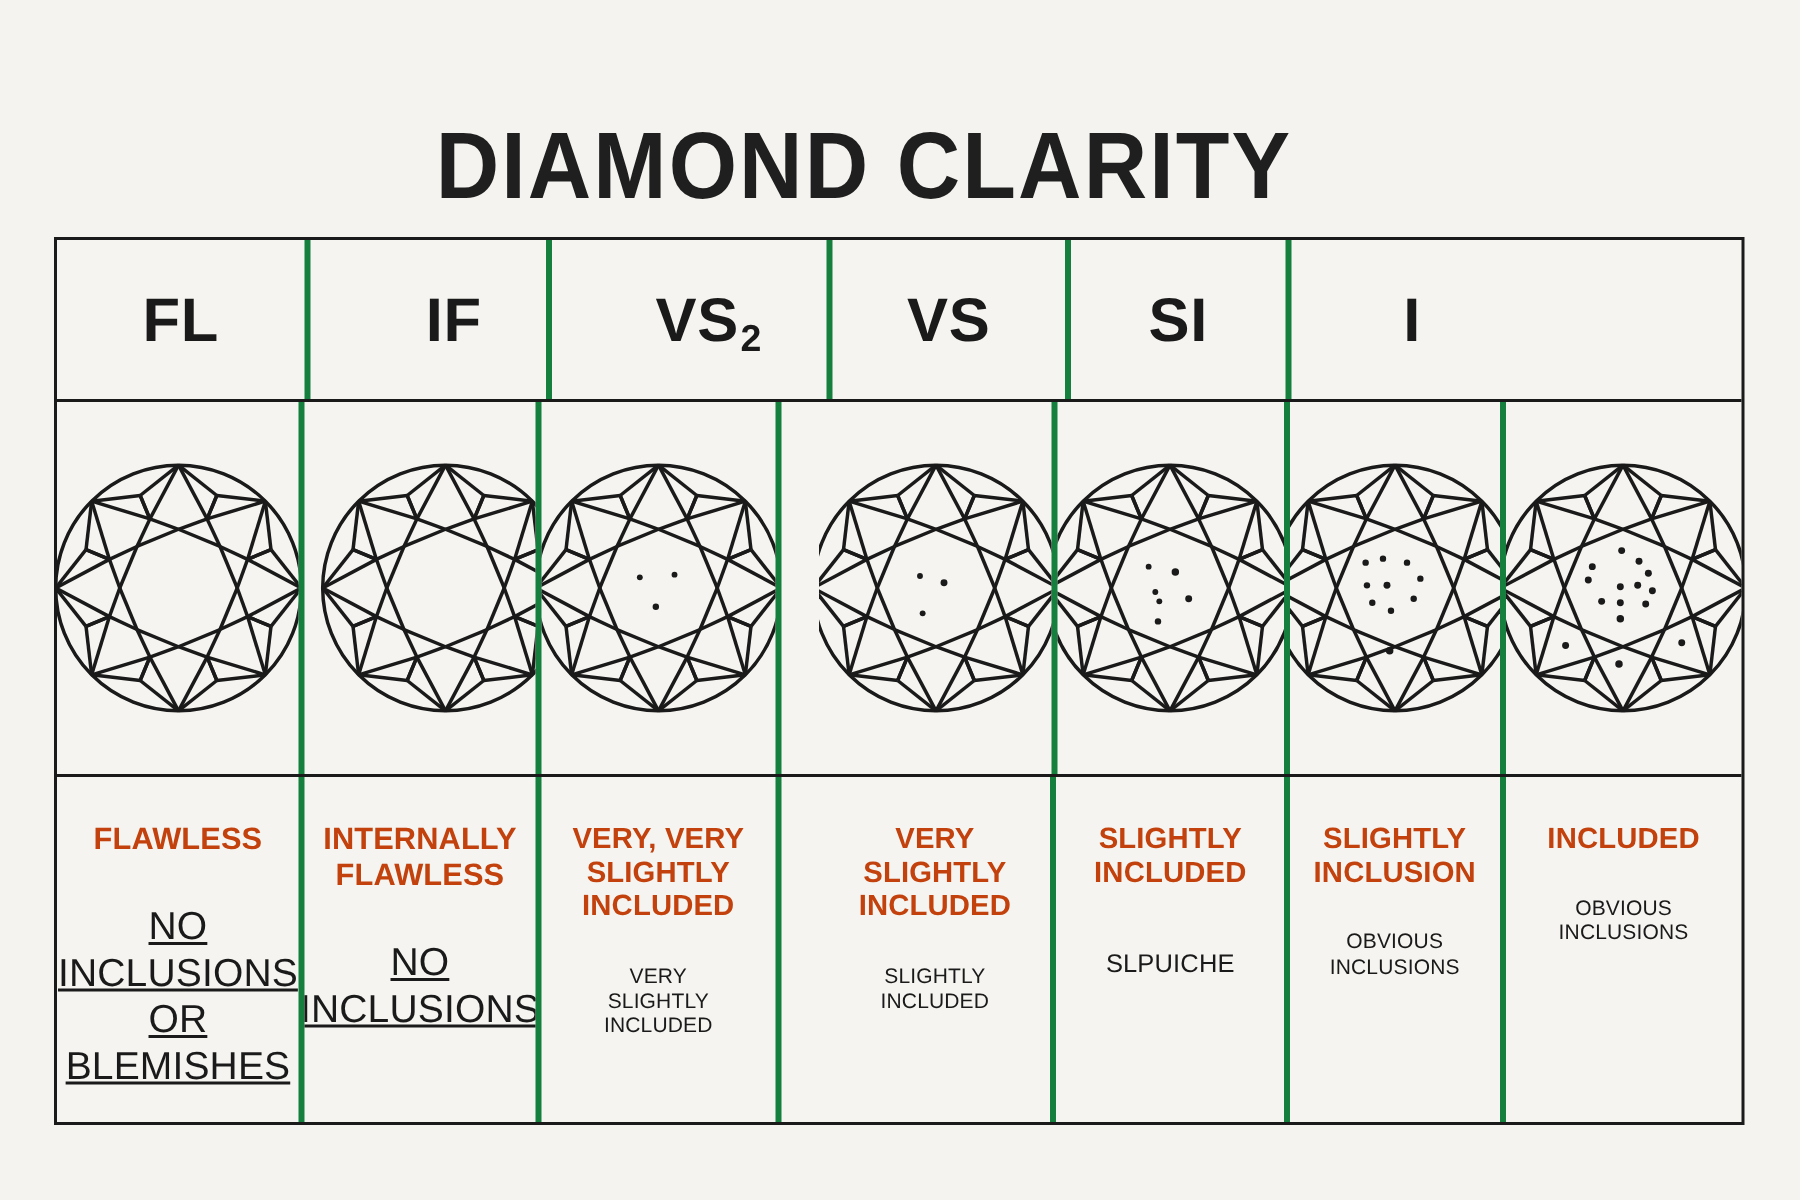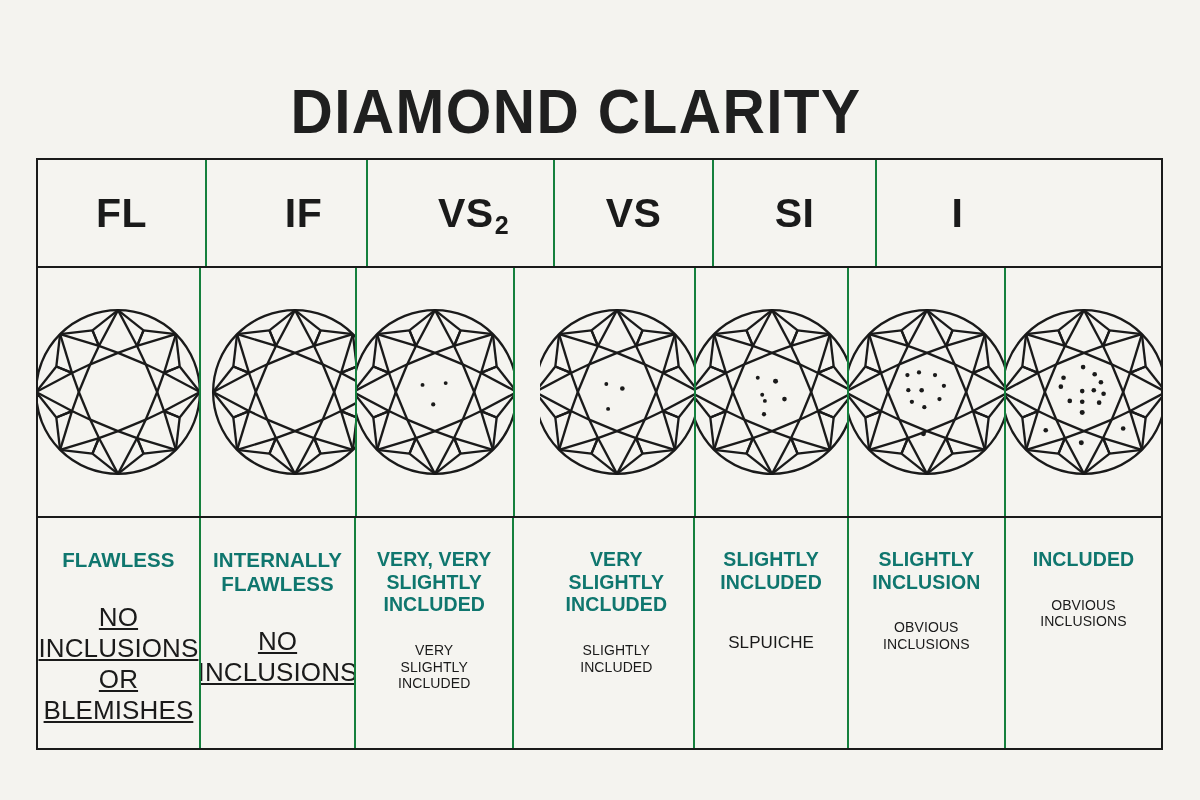--- a/index.html
+++ b/index.html
@@ -63,38 +63,38 @@
   .row-gems {
     height: 250px;
     border-bottom: 2px solid #1a1a1a;
   }
   .row-desc {
     flex: 1 1 auto;
   }
 
   .cell {
     box-sizing: border-box;
-    border-right: 2px solid #15803d;
+    border-right: 4px solid #15803d;
     display: flex;
     align-items: center;
     justify-content: center;
     flex-direction: column;
     overflow: hidden;
   }
   .cell:last-child {
     border-right: none;
   }
 
   
   .c0 { width: 169px; }
   .c1 { width: 161px; padding-left: 34px; }
   .c2 { width: 164px; }
   .c3 { width: 162px; margin-left: 25px; }
   .c4 { width: 159px; }
-  .c5 { width: 163px; }
+  .c5 { width: 147px; }
   .c6 { width: 161px; }
 
   
   .grade {
     font-weight: bold;
     font-size: 41px;
     letter-spacing: 0.5px;
     line-height: 1;
     color: #1a1a1a;
     white-space: nowrap;
@@ -117,21 +117,21 @@
   .desc-cell {
     justify-content: flex-start;
     padding: 30px 7px 12px 7px;
   }
   .desc-primary {
     font-weight: bold;
     font-size: 19.5px;
     line-height: 1.16;
     text-align: center;
     letter-spacing: 0.1px;
-    color: #0f766e;
+    color: #c2410c;
     white-space: pre-line;
   }
   .desc-secondary {
     margin-top: 26px;
     font-weight: normal;
     font-size: 14px;
     line-height: 1.2;
     text-align: center;
     letter-spacing: 0.1px;
     color: #1a1a1a;

